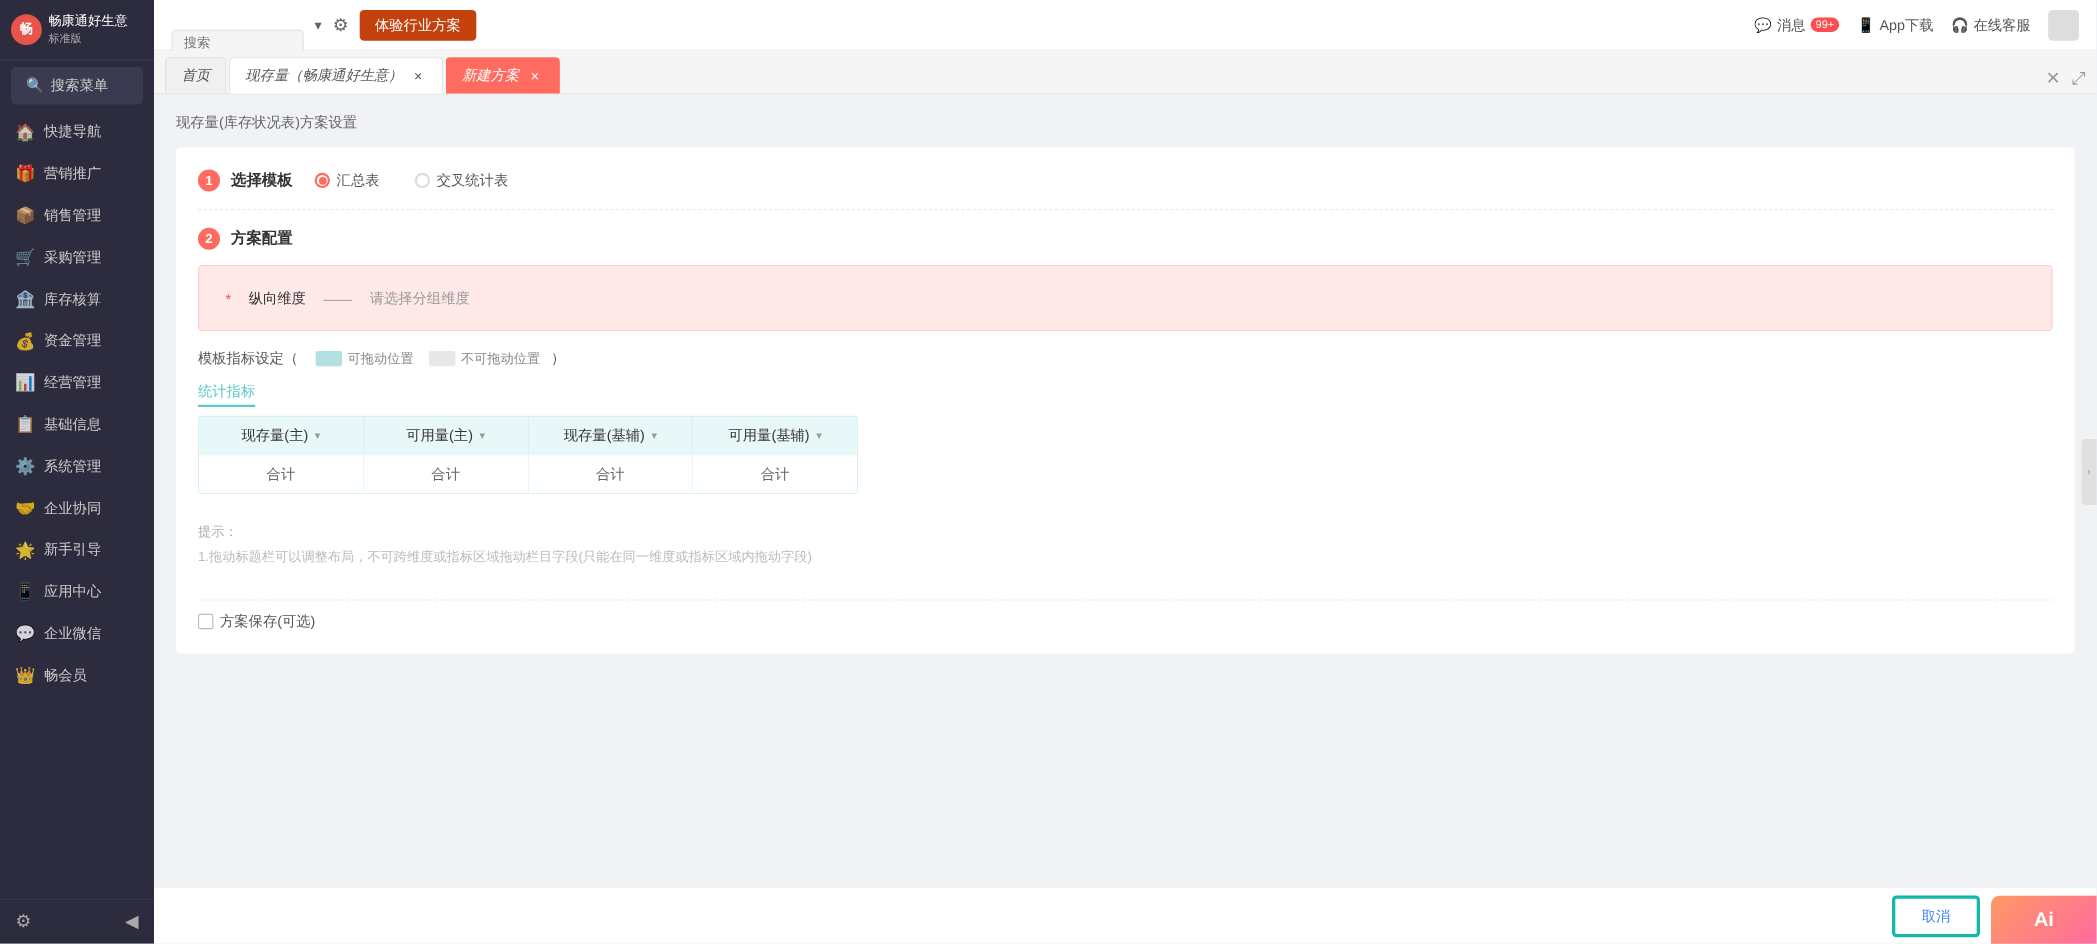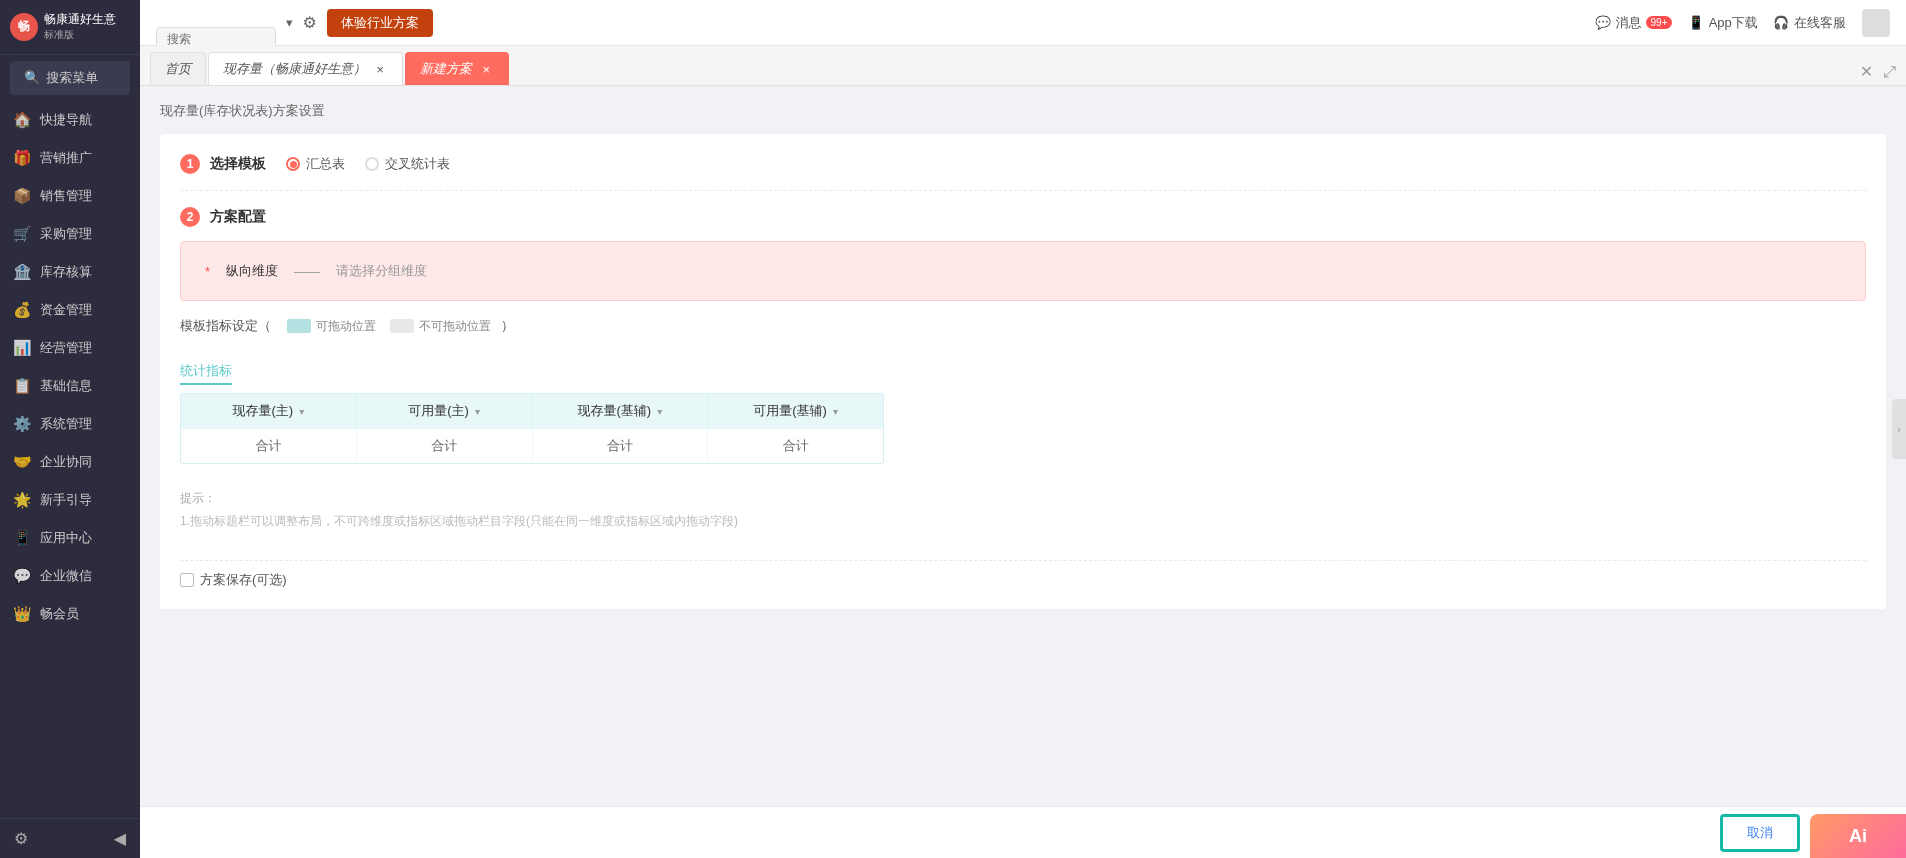--- a/index.html
+++ b/index.html
@@ -224,21 +224,21 @@
       flex-shrink: 0;
     }
     .step-title {
       font-size: 14px;
       font-weight: 600;
       color: #333;
     }
     .step-options {
       display: flex;
       align-items: center;
-      gap: 20px;
+      gap: 32px;
       margin-left: 10px;
     }
     .radio-option {
       display: flex;
       align-items: center;
       gap: 6px;
       cursor: pointer;
       font-size: 13px;
       color: #555;
     }
@@ -288,21 +288,21 @@
     .dimension-dash {
       color: #999;
     }
     .dimension-placeholder {
       font-size: 13px;
       color: #999;
     }
 
     
     .indicator-settings {
-      margin-bottom: 27px;
+      margin-bottom: 12px;
     }
     .indicator-settings-label {
       font-size: 13px;
       color: #555;
       display: flex;
       align-items: center;
       gap: 10px;
     }
     .indicator-legend {
       display: flex;
@@ -331,21 +331,21 @@
       color: #5bc8c8;
       border-bottom: 2px solid #5bc8c8;
       display: inline-block;
       padding-bottom: 3px;
       margin-bottom: 8px;
     }
     .stats-table {
       border: 1px solid #d9f0f0;
       border-radius: 2px;
       overflow: hidden;
-      width: 704px;
+      width: 600px;
     }
     .stats-table-header {
       display: flex;
       background: #e8f7f7;
     }
     .stats-col {
       flex: 1;
       padding: 8px 10px;
       display: flex;
       align-items: center;

